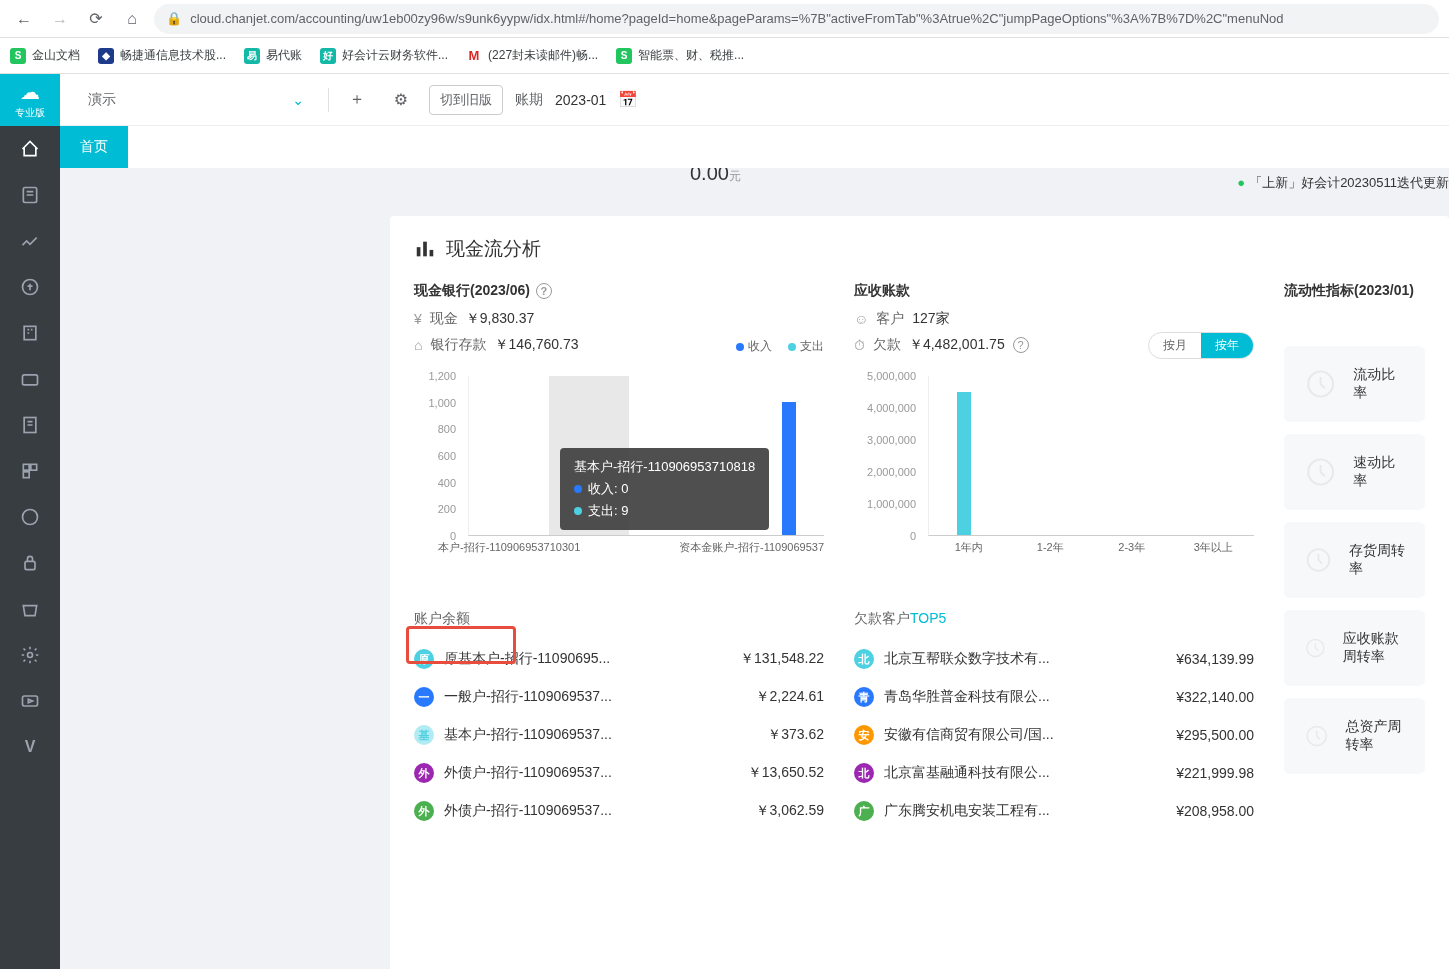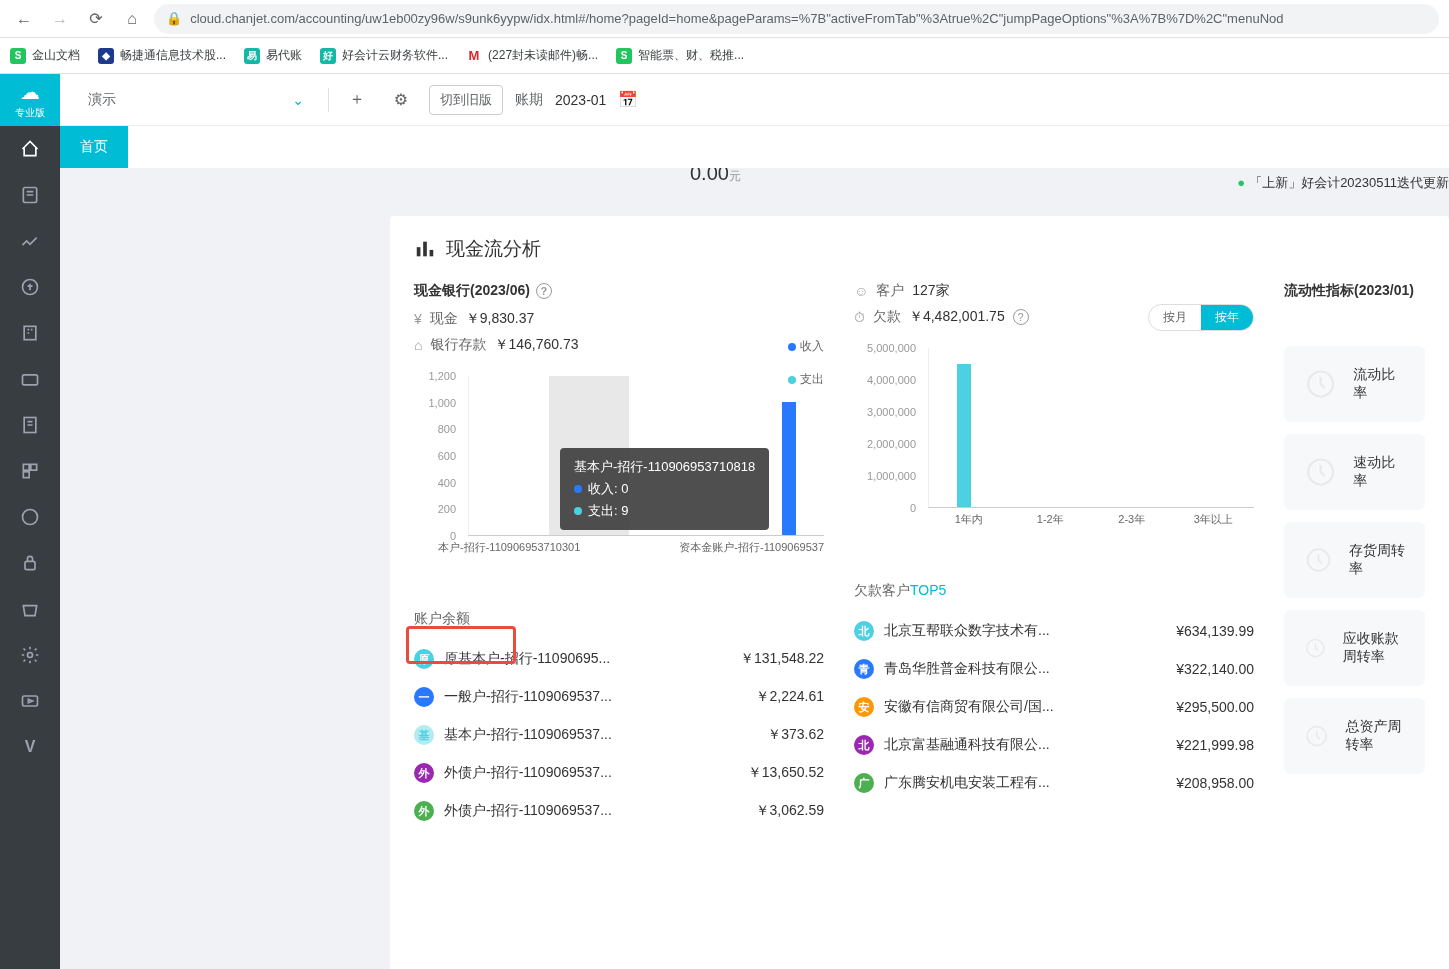--- a/index.html
+++ b/index.html
@@ -59,21 +59,21 @@
     .col-mid { width: 400px; }
     .col-right { flex: 1; }
     
     .sub-title { font-size: 14px; font-weight: 600; color: #333; margin-bottom: 10px; display: flex; align-items: center; gap: 6px; }
     .info-icon { width: 16px; height: 16px; border: 1px solid #999; border-radius: 50%; display: inline-flex; align-items: center; justify-content: center; font-size: 11px; color: #999; }
     
     .stat-line { display: flex; align-items: center; gap: 8px; font-size: 14px; color: #666; margin-bottom: 8px; }
     .stat-icon { color: #999; }
     .stat-val { color: #333; }
     
-    .legend { display: flex; align-items: center; gap: 16px; font-size: 12px; color: #666; position: absolute; right: 0; top: 2px; flex-direction: column; }
+    .legend { display: flex; align-items: center; gap: 16px; font-size: 12px; color: #666; position: absolute; right: 0; top: 2px; }
     .legend-item { display: flex; align-items: center; gap: 4px; }
     .legend-dot { width: 8px; height: 8px; border-radius: 50%; }
     .dot-blue { background: #2979ff; }
     .dot-cyan { background: #4dd0e1; }
     
     .toggle-group { display: inline-flex; border: 1px solid #ddd; border-radius: 14px; overflow: hidden; font-size: 12px; }
     .toggle-btn { padding: 4px 14px; cursor: pointer; color: #666; }
     .toggle-btn.active { background: #00bcd4; color: #fff; }
     
     
@@ -373,20 +373,21 @@
                   <div class="acct-left">
                     <span class="acct-badge badge-green">外</span>
                     <span class="acct-name">外债户-招行-1109069537...</span>
                   </div>
                   <span class="acct-amt">￥3,062.59</span>
                 </div>
               </div>
           </div>
 
           <div class="col-mid" style="position:relative">
+            <div class="sub-title">应收账款</div>
             <div class="stat-line">
               <span class="stat-icon">☺</span>
               <span>客户</span>
               <span class="stat-val">127家</span>
             </div>
             <div class="stat-line" style="position:relative">
               <span class="stat-icon">⏱</span>
               <span>欠款</span>
               <span class="stat-val">￥4,482,001.75</span>
               <span class="info-icon">?</span>

